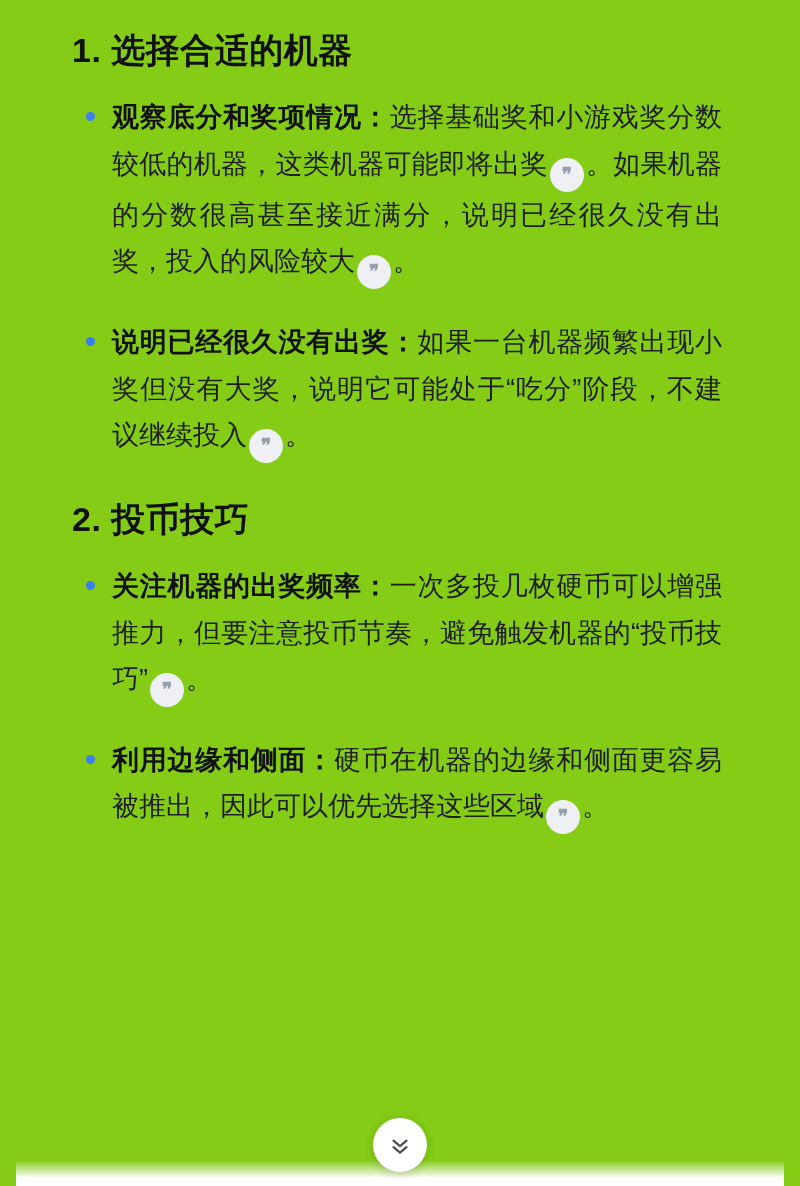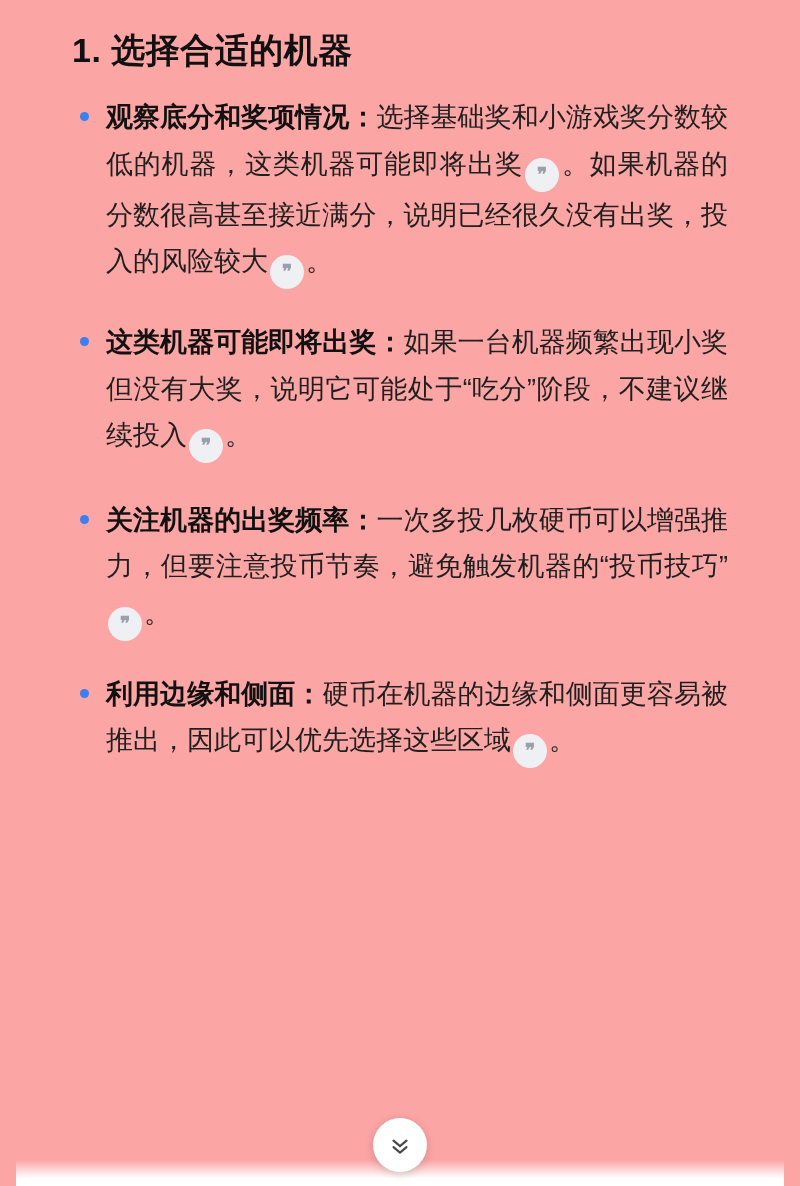--- a/index.html
+++ b/index.html
@@ -13,21 +13,21 @@
     font-family: "Liberation Sans", sans-serif;
     color: #1b1b1b;
     position: relative;
     overflow: hidden;
   }
   .page {
     position: absolute;
     left: 0; top: 0;
     width: 800px;
     height: 1186px;
-    background: #fca5a5;
+    background: #84cc16;
     box-sizing: border-box;
     padding: 28px 72px 0 72px;
   }
   
   .gutter-left, .gutter-right {
     position: absolute;
     top: 0;
     width: 16px;
     height: 1186px;
     background: #f2f3f5;
@@ -41,21 +41,21 @@
     letter-spacing: 0.5px;
     margin: 0 0 22px 0;
     color: #111111;
     line-height: 1.3;
   }
   .section + .section {
     margin-top: 34px;
   }
   ul.bullets {
     list-style: none;
-    margin: 0;
+    margin: 6px;
     padding: 0;
   }
   ul.bullets > li {
     position: relative;
     padding-left: 34px;
     margin-bottom: 30px;
     font-size: 27px;
     line-height: 1.72;
     color: #1f1f1f;
     text-align: justify;
@@ -127,26 +127,27 @@
 
 <div class="page">
 
   <div class="section">
     <h2 class="section-title">1. 选择合适的机器</h2>
     <ul class="bullets">
       <li>
         <span class="b-term">观察底分和奖项情况：</span><span>选择基础奖和小游戏奖分数较低的机器，这类机器可能即将出奖</span><span class="cite">❞</span><span>。如果机器的分数很高甚至接近满分，说明已经很久没有出奖，投入的风险较大</span><span class="cite">❞</span><span>。</span>
       </li>
       <li>
-        <span class="b-term">这类机器可能即将出奖：</span><span>如果一台机器频繁出现小奖但没有大奖，说明它可能处于“吃分”阶段，不建议继续投入</span><span class="cite">❞</span><span>。</span>
+        <span class="b-term">说明已经很久没有出奖：</span><span>如果一台机器频繁出现小奖但没有大奖，说明它可能处于“吃分”阶段，不建议继续投入</span><span class="cite">❞</span><span>。</span>
       </li>
     </ul>
   </div>
 
   <div class="section">
+    <h2 class="section-title">2. 投币技巧</h2>
     <ul class="bullets">
       <li>
         <span class="b-term">关注机器的出奖频率：</span><span>一次多投几枚硬币可以增强推力，但要注意投币节奏，避免触发机器的“投币技巧”</span><span class="cite">❞</span><span>。</span>
       </li>
       <li>
         <span class="b-term">利用边缘和侧面：</span><span>硬币在机器的边缘和侧面更容易被推出，因此可以优先选择这些区域</span><span class="cite">❞</span><span>。</span>
       </li>
     </ul>
   </div>
 

